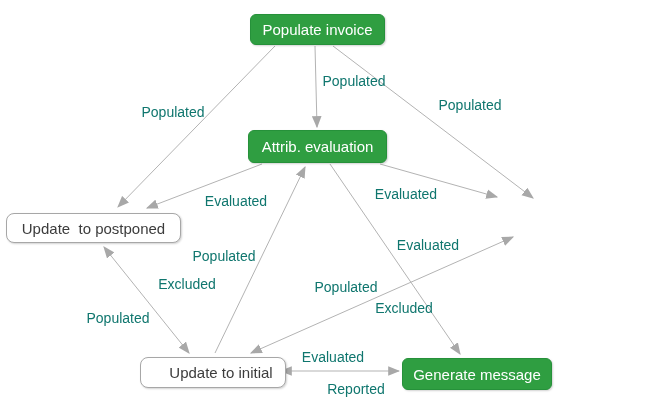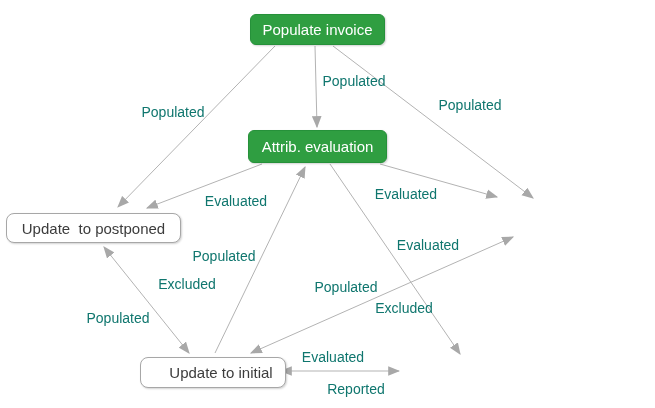--- a/index.html
+++ b/index.html
@@ -82,20 +82,21 @@
 
   <div class="node action" style="left:248px; top:130px; width:139px; height:33px;">Attrib. evaluation</div>
 
   <div class="node action" style="left:250px; top:14px; width:135px; height:31px;">Populate invoice</div>
 
   <div class="node state" style="left:6px; top:213px; width:175px; height:30px;">Update  to postponed</div>
 
 
   <div class="node state" style="left:140px; top:357px; width:146px; height:31px;padding-left:16px;">Update to initial</div>
 
+  <div class="node action" style="left:402px; top:358px; width:150px; height:32px;">Generate message</div>
 
   <span class="edge-label" style="left:354px; top:81px;">Populated</span>
 
   <span class="edge-label" style="left:173px; top:112px;">Populated</span>
 
   <span class="edge-label" style="left:470px; top:105px;">Populated</span>
 
   <span class="edge-label" style="left:236px; top:201px;">Evaluated</span>
 
   <span class="edge-label" style="left:406px; top:194px;">Evaluated</span>

